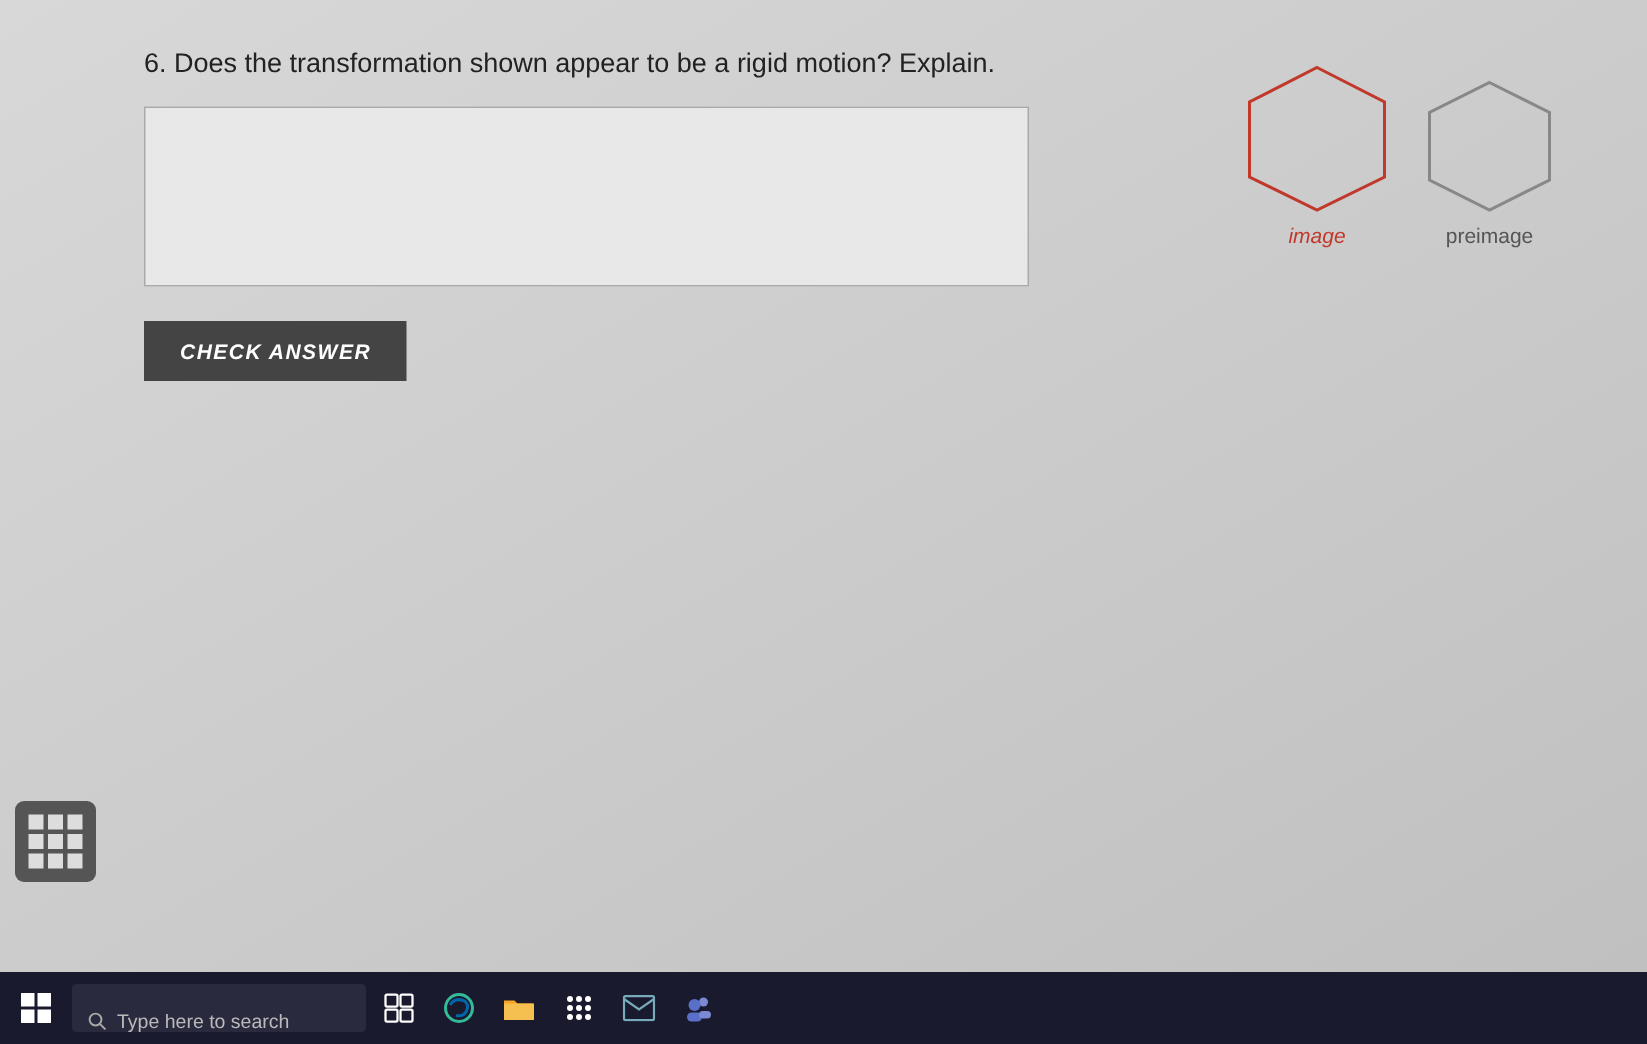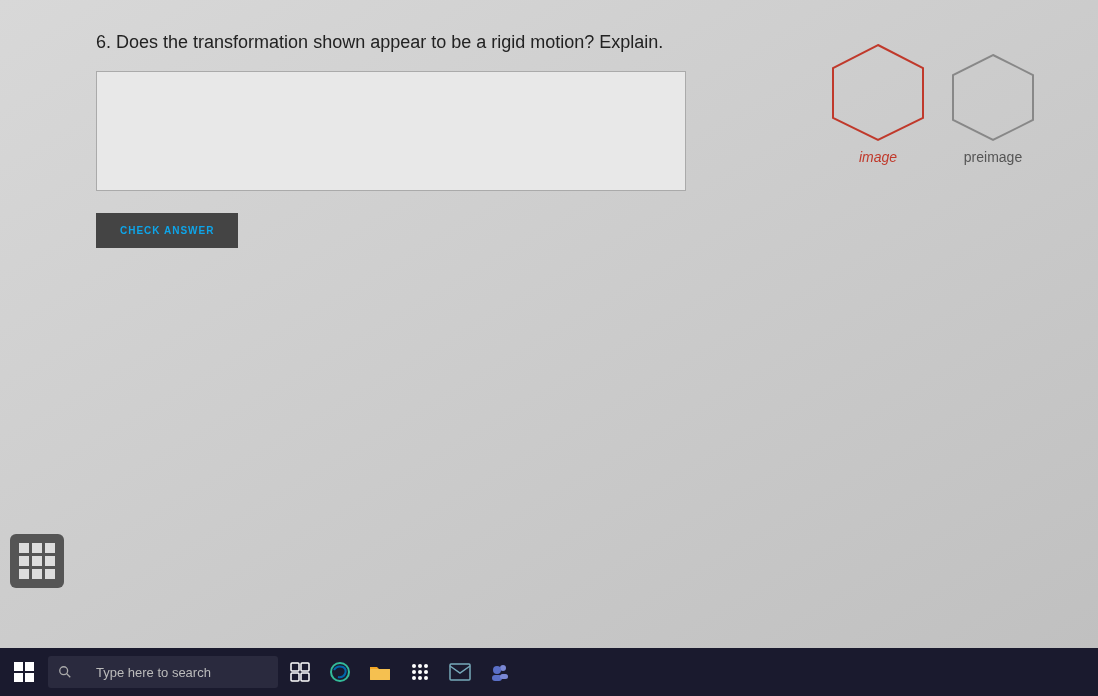--- a/index.html
+++ b/index.html
@@ -50,29 +50,30 @@
       font-size: 14px;
       padding: 8px;
       color: #333;
       outline: none;
       cursor: text;
     }
 
     .check-answer-btn {
       display: inline-block;
       background: #444;
-      color: #0ea5e9;
-      font-size: 10px;
+      color: #ffffff;
+      font-size: 14px;
       font-weight: bold;
       letter-spacing: 1px;
       padding: 12px 24px;
       margin-top: 18px;
       cursor: pointer;
       border: none;
       text-transform: uppercase;
+      font-style: italic;
     }
 
     .shapes-area {
       display: flex;
       flex-direction: column;
       align-items: center;
       margin-top: 10px;
     }
 
     .shapes-row {
@@ -133,27 +134,27 @@
       gap: 2px;
     }
 
     .start-icon span {
       background: #fff;
       display: block;
     }
 
     .search-bar {
       display: flex;
-      align-items: center;
+      align-items: flex-end;
       background: #2a2a3e;
       border-radius: 3px;
       height: 32px;
       padding: 0 10px;
-      width: 230px;
-      gap: 24px;
+      width: 196px;
+      gap: 6px;
       cursor: text;
     }
 
     .search-icon-svg {
       width: 14px;
       height: 14px;
       color: #aaa;
     }
 
     .search-text {

